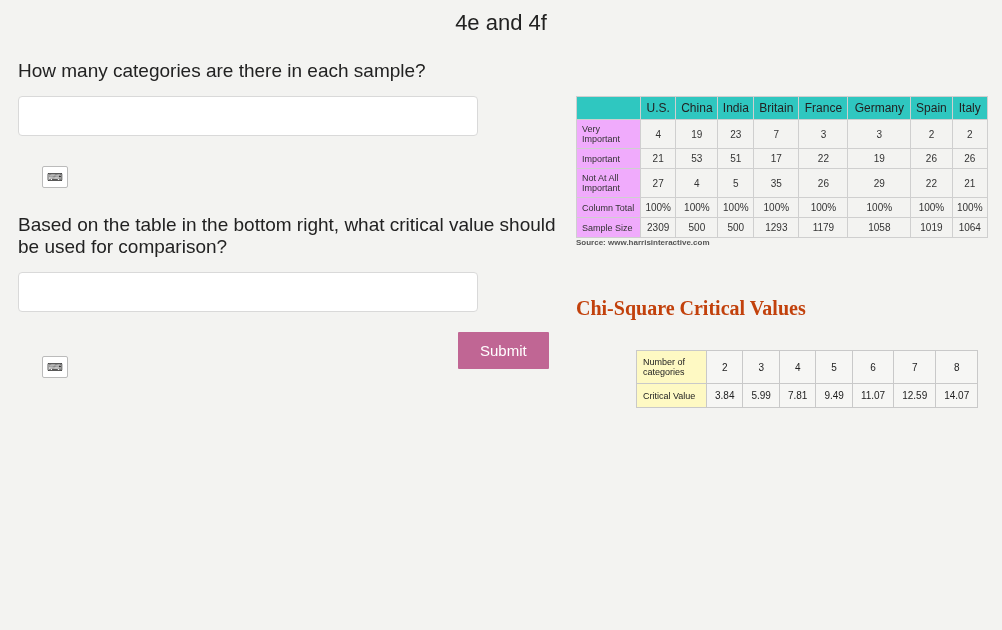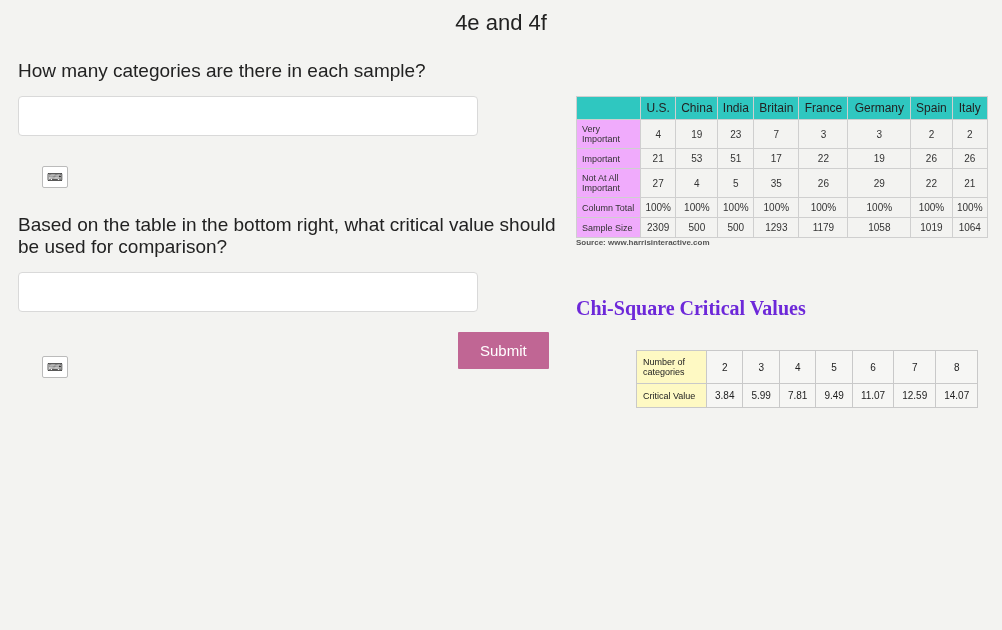--- a/index.html
+++ b/index.html
@@ -106,21 +106,21 @@
     padding-left: 5px;
     font-size: 9px;
     width: 64px;
   }
   .src {
     font-size: 8px;
     color: #555;
     font-weight: bold;
   }
   .chi-title {
-    color: #6d28d9;
+    color: #c2410c;
     font-weight: bold;
     font-size: 20px;
     margin-top: 50px;
     margin-bottom: 30px;
     font-family: Georgia, serif;
   }
   table.chi {
     border-collapse: collapse;
     font-size: 10px;
     margin-left: 60px;

